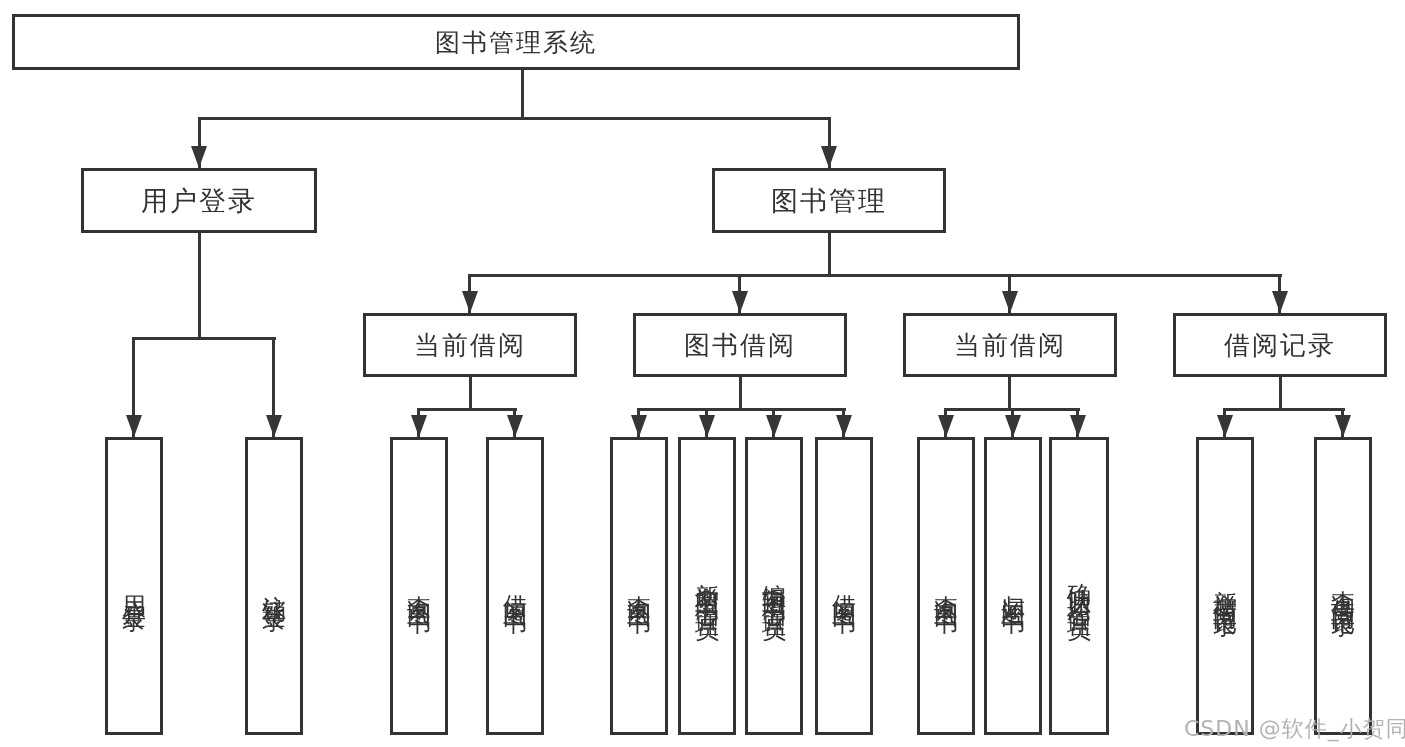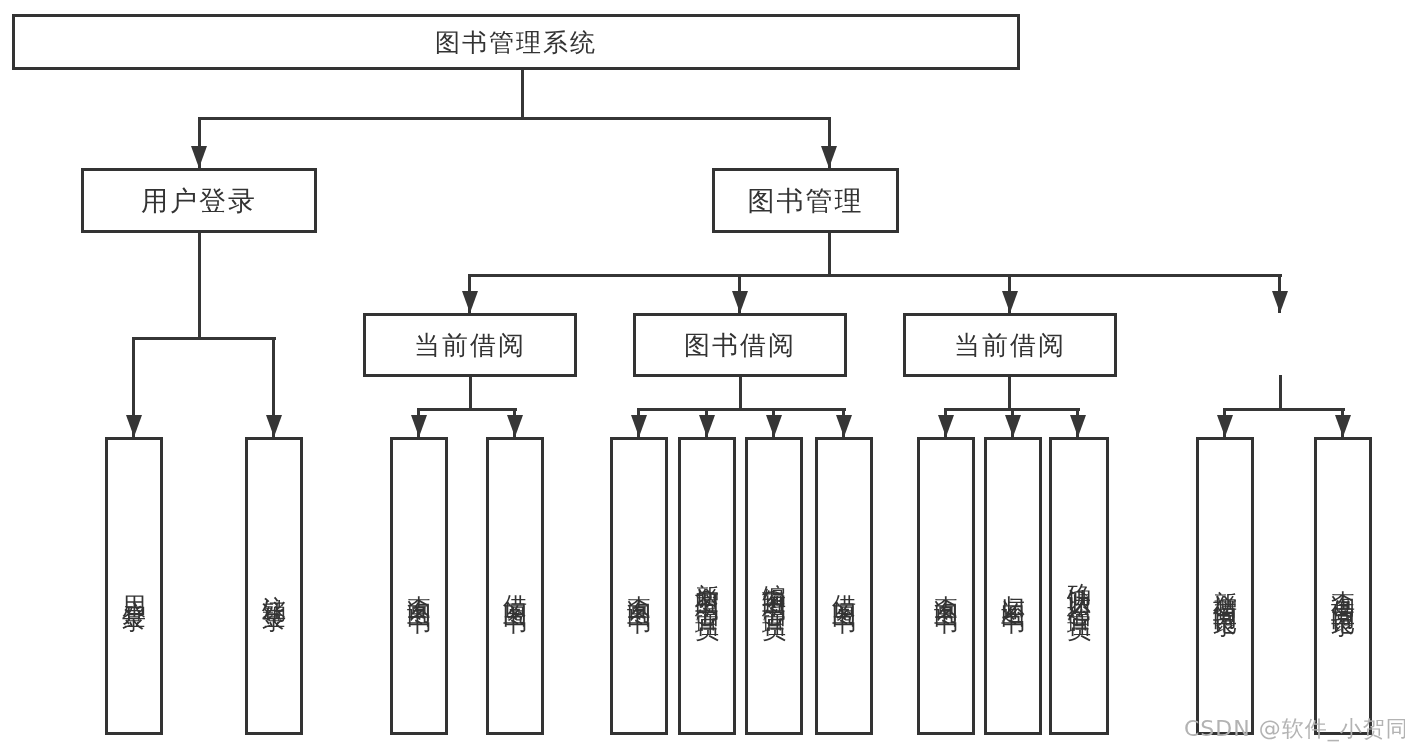--- a/index.html
+++ b/index.html
@@ -37,32 +37,35 @@
 
 <div class="stage">
 
   <div class="hbox l1">
     <span>图书管理系统</span>
   </div>
 
   <div class="hbox l2" style="left:81px;width:236px;">
     <span>用户登录</span>
   </div>
-  <div class="hbox l2" style="left:712px;width:187px;">
+  <div class="hbox l2" style="left:712px;width:234px;">
     <span>图书管理</span>
   </div>
 
   <div class="hbox l3" style="left:363px;">
     <span>当前借阅</span>
   </div>
   <div class="hbox l3" style="left:903px;">
     <span>当前借阅</span>
   </div>
   <div class="hbox l3" style="left:633px;">
     <span>图书借阅</span>
+  </div>
+  <div class="hbox l3" style="left:1173px;">
+    <span>借阅记录</span>
   </div>
 
   <div class="vbox" style="left:105px;">
     <span>用户登录</span>
   </div>
   <div class="vbox" style="left:245px;">
     <span>注销登录</span>
   </div>
 
   <div class="vbox" style="left:390px;">

